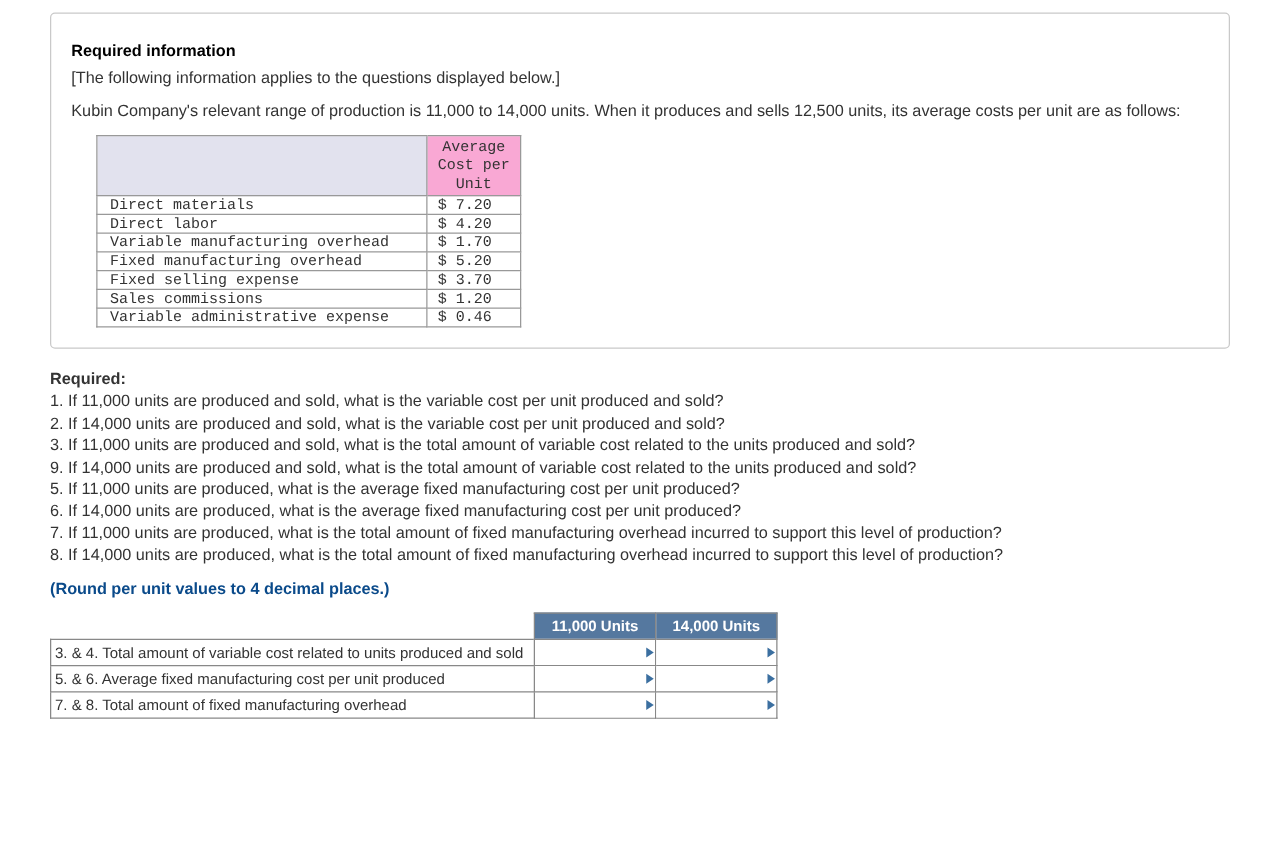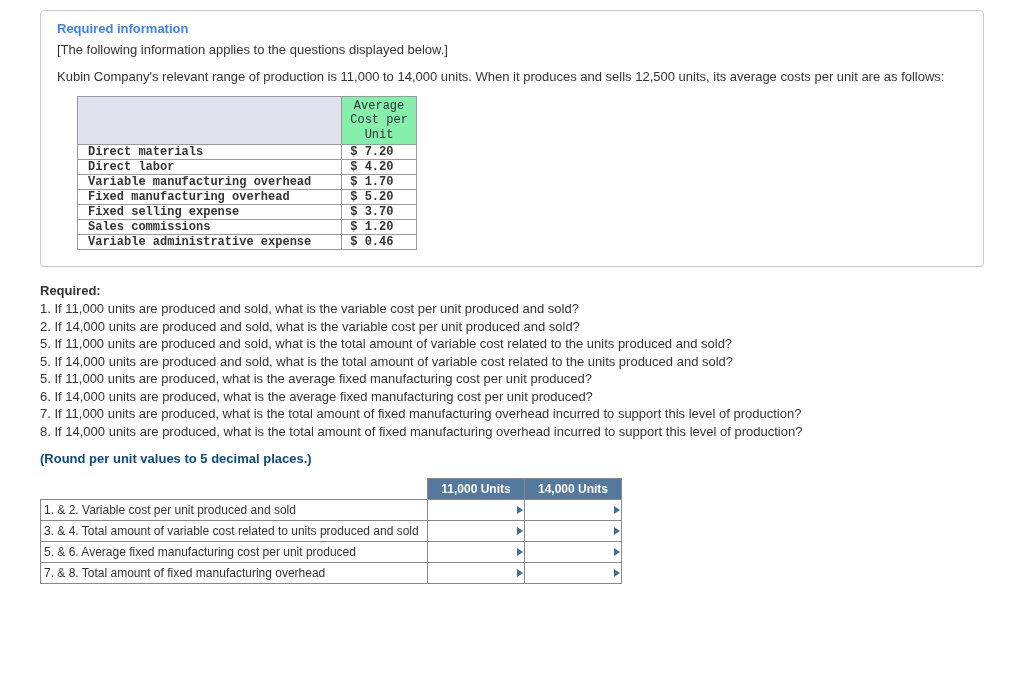--- a/index.html
+++ b/index.html
@@ -10,56 +10,55 @@
     padding: 10px 40px;
     background: #fff;
   }
   .info-box {
     border: 1px solid #c9c9c9;
     border-radius: 4px;
     padding: 10px 16px 16px 16px;
     margin-bottom: 16px;
   }
   .req-info-title {
-    color: #3b82f6;
+    color: #000000;
     font-weight: bold;
     font-size: 13px;
-    margin: 0 0 6px 0;
+    margin: 12px 0 6px 0;
   }
   .italic-note {
     margin: 0 0 12px 0;
   }
   .intro {
     margin: 0 0 12px 0;
   }
   .cost-table {
     border-collapse: collapse;
     font-family: "Courier New", monospace;
     font-size: 12px;
     margin-left: 20px;
   }
   .cost-table th {
-    background: #86efac;
+    background: #f9a8d4;
     border: 1px solid #999;
     font-weight: normal;
     padding: 2px 8px;
     text-align: center;
     line-height: 1.2;
   }
   .cost-table td {
     border: 1px solid #999;
     padding: 0 8px;
     white-space: pre;
   }
   .cost-table td.lbl {
     padding-left: 10px;
     padding-right: 30px;
-    font-weight: bold;
   }
-  .cost-table td.val { text-align: left; font-weight: bold; }
+  .cost-table td.val { text-align: left; }
   .required-label {
     font-weight: bold;
     margin: 0;
   }
   .qlist {
     margin: 2px 0 10px 0;
     line-height: 1.35;
   }
   .round-note {
     color: #0a4a8a;
@@ -146,41 +145,36 @@
           <td class="val">$ 0.46</td>
         </tr>
   </tbody>
     </table>
 </div>
 
 <p class="required-label">Required:</p>
 <div class="qlist">
   <div>1. If 11,000 units are produced and sold, what is the variable cost per unit produced and sold?</div>
   <div>2. If 14,000 units are produced and sold, what is the variable cost per unit produced and sold?</div>
-  <div>5. If 11,000 units are produced and sold, what is the total amount of variable cost related to the units produced and sold?</div>
-  <div>5. If 14,000 units are produced and sold, what is the total amount of variable cost related to the units produced and sold?</div>
+  <div>3. If 11,000 units are produced and sold, what is the total amount of variable cost related to the units produced and sold?</div>
+  <div>9. If 14,000 units are produced and sold, what is the total amount of variable cost related to the units produced and sold?</div>
   <div>5. If 11,000 units are produced, what is the average fixed manufacturing cost per unit produced?</div>
   <div>6. If 14,000 units are produced, what is the average fixed manufacturing cost per unit produced?</div>
   <div>7. If 11,000 units are produced, what is the total amount of fixed manufacturing overhead incurred to support this level of production?</div>
   <div>8. If 14,000 units are produced, what is the total amount of fixed manufacturing overhead incurred to support this level of production?</div>
 </div>
 
-<p class="round-note">(Round per unit values to 5 decimal places.)</p>
+<p class="round-note">(Round per unit values to 4 decimal places.)</p>
 
 <table class="answer-table">
   <tbody>
       <tr class="topgap">
     <td style="border:none;background:transparent;"></td>
     <th>11,000 Units</th>
     <th>14,000 Units</th>
-  </tr>
-  <tr>
-    <td class="desc">1. &amp; 2. Variable cost per unit produced and sold</td>
-    <td class="input-cell"></td>
-    <td class="input-cell"></td>
   </tr>
   <tr>
     <td class="desc">3. &amp; 4. Total amount of variable cost related to units produced and sold</td>
     <td class="input-cell"></td>
     <td class="input-cell"></td>
   </tr>
   <tr>
     <td class="desc">5. &amp; 6. Average fixed manufacturing cost per unit produced</td>
     <td class="input-cell"></td>
     <td class="input-cell"></td>

